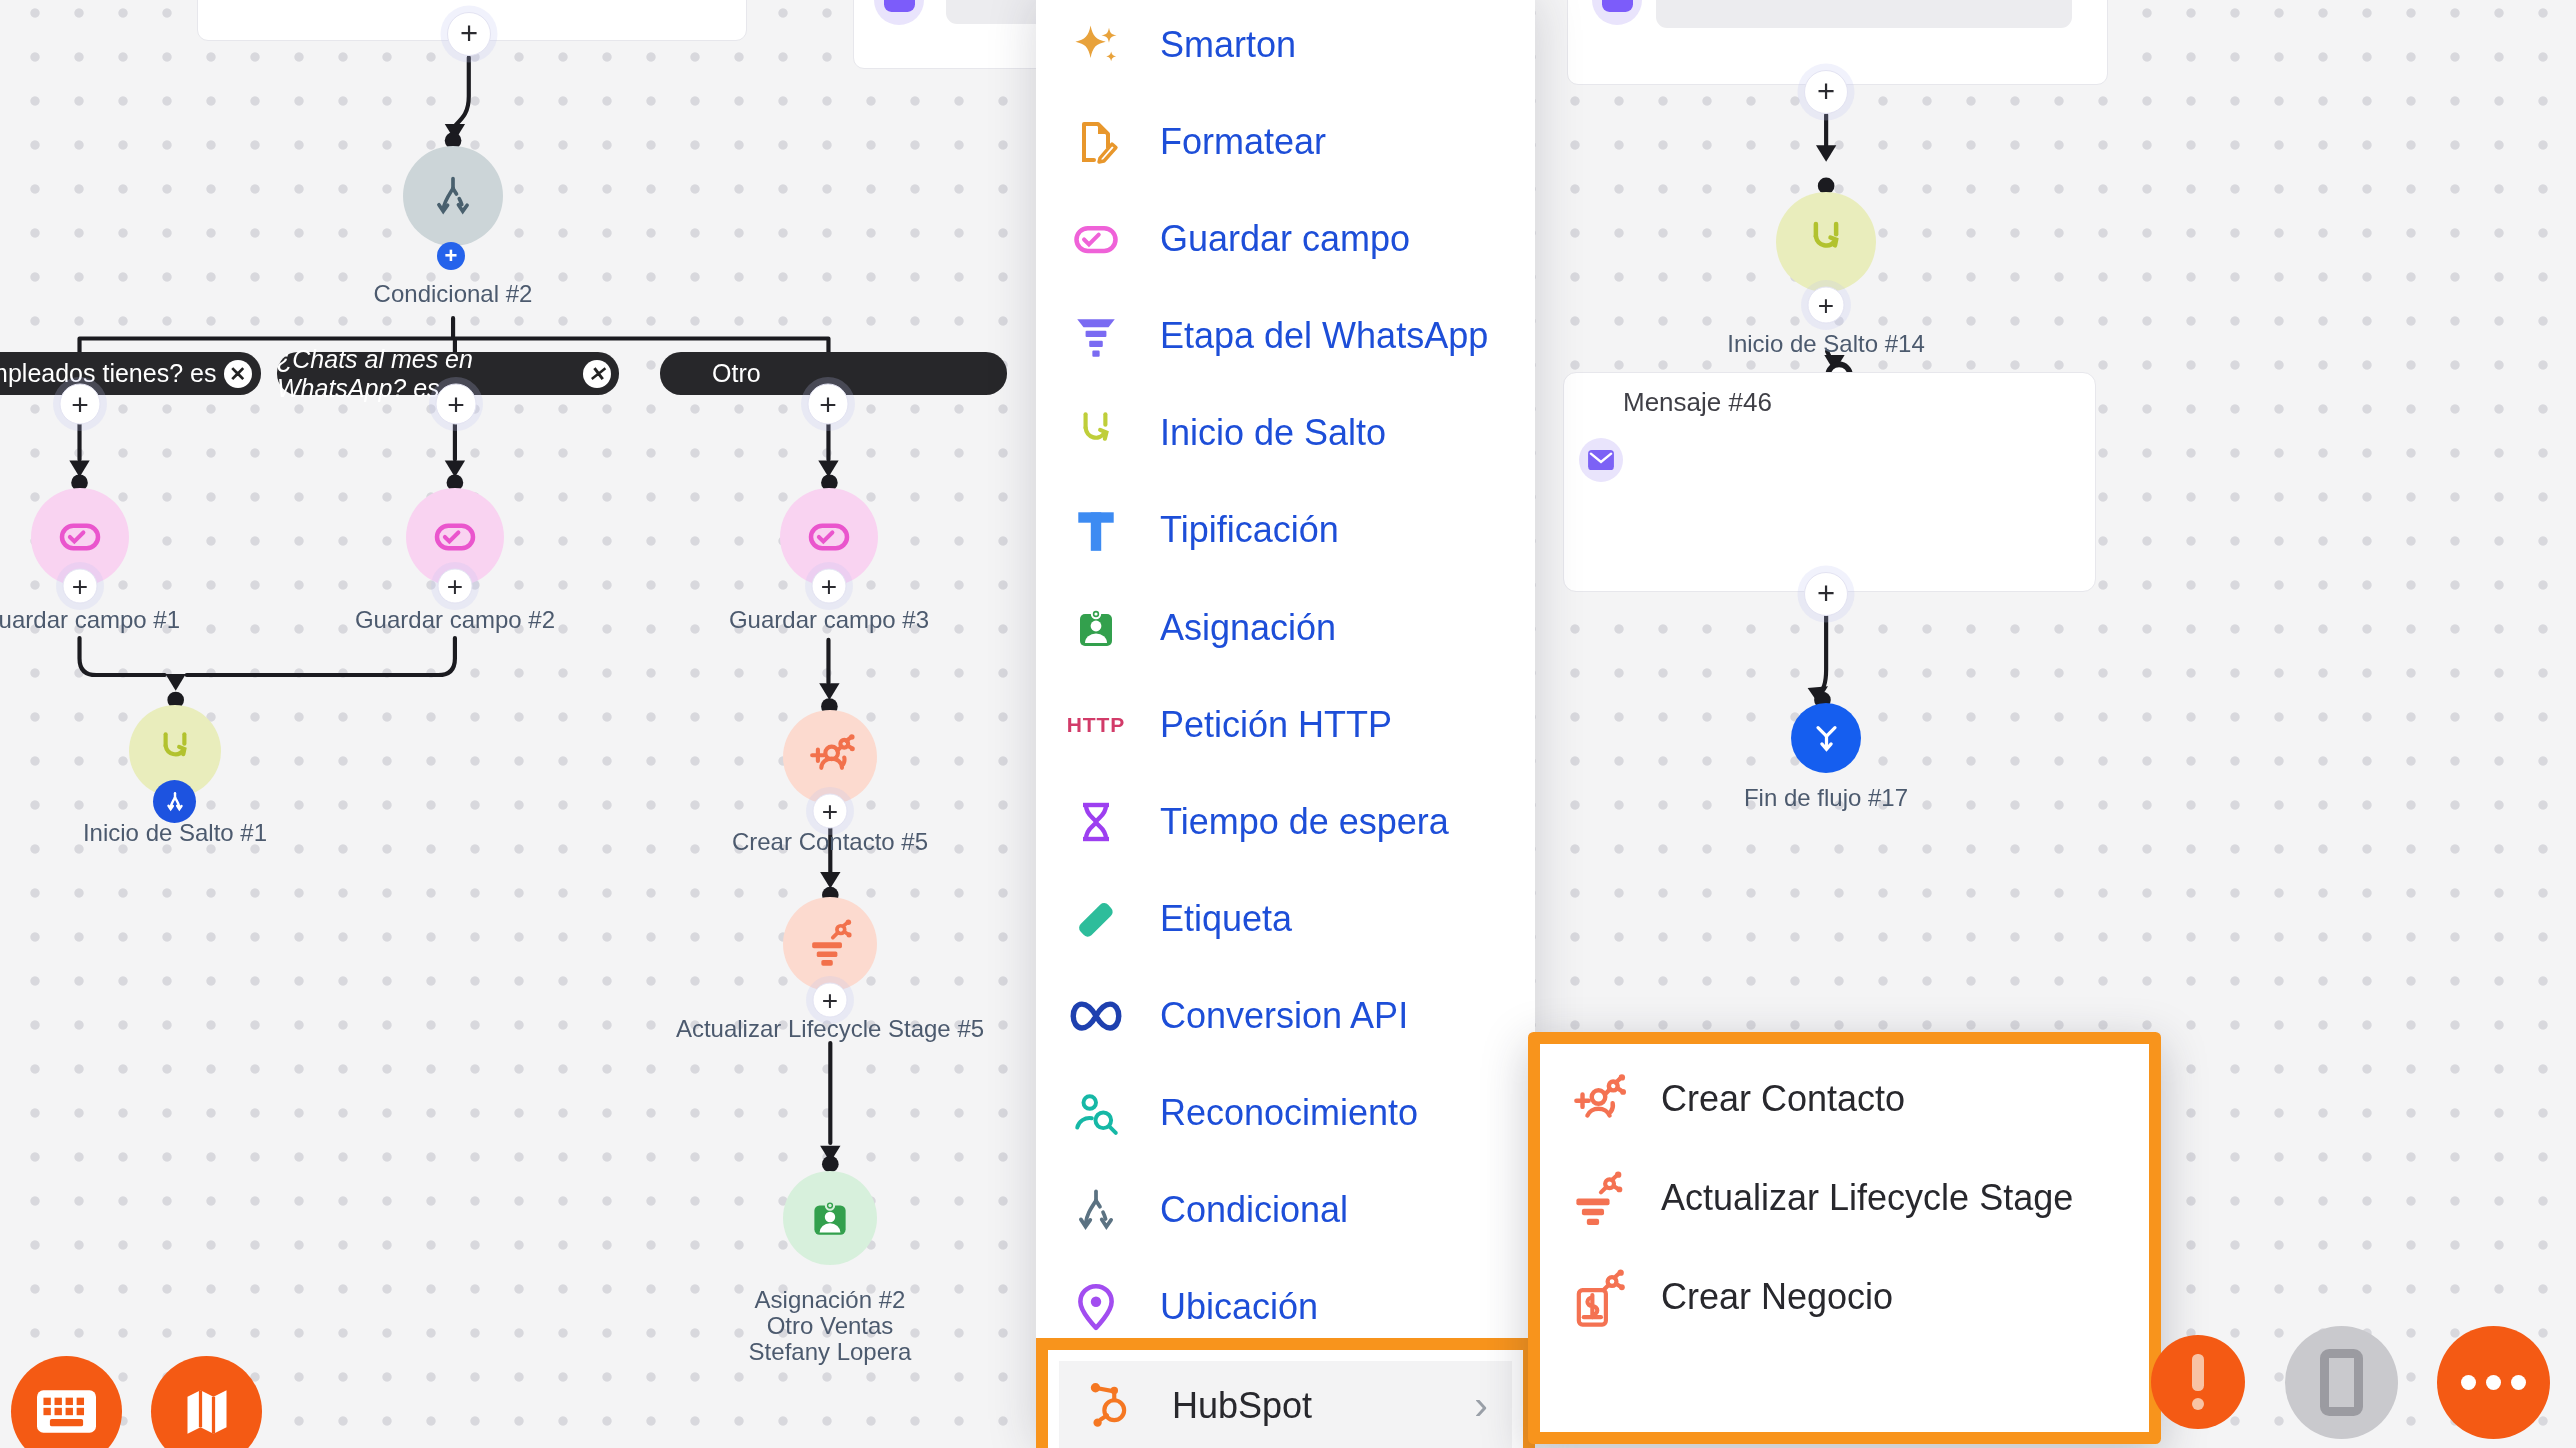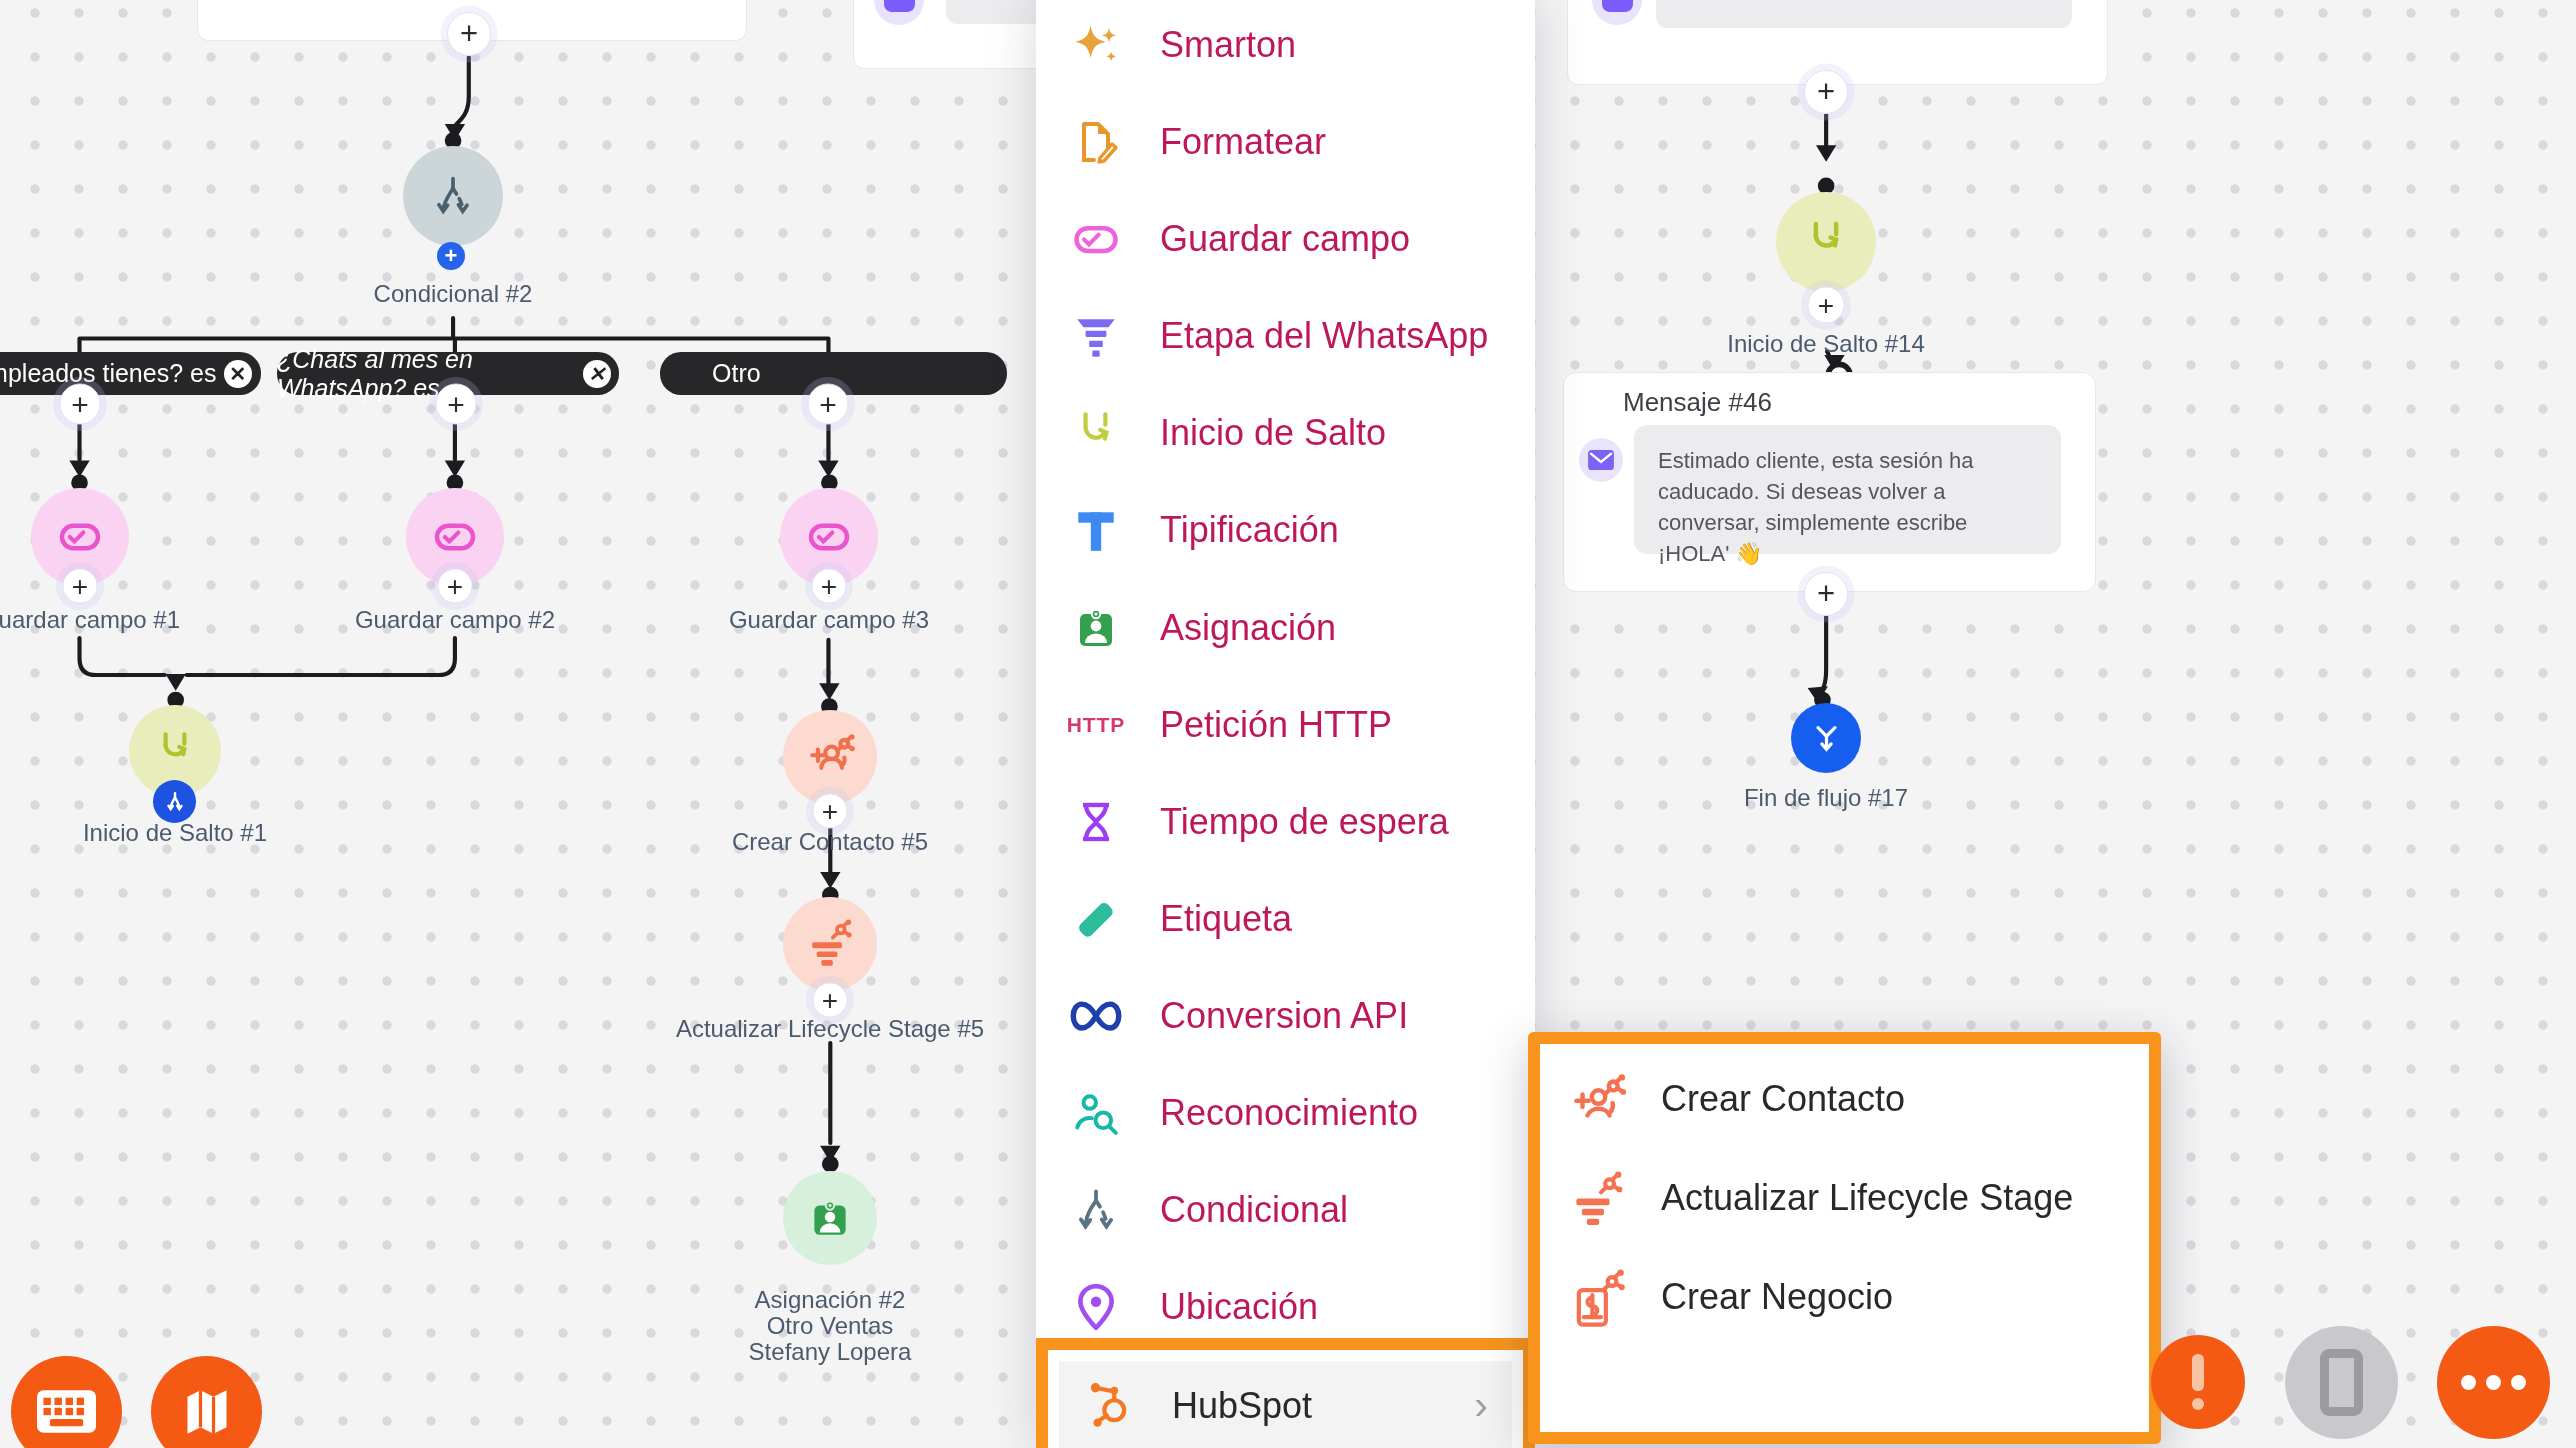--- a/index.html
+++ b/index.html
@@ -17,21 +17,21 @@
     box-shadow:0 0 0 6.5px rgba(190,195,240,.22);z-index:4;font-weight:400;}
   .badge{position:absolute;border-radius:50%;display:flex;align-items:center;justify-content:center;z-index:5;}
   .pill{position:absolute;top:352px;height:43px;background:#27272a;border-radius:21px;color:#fff;
     font-size:25px;display:flex;align-items:center;z-index:3;}
   .pill .x{width:28px;height:28px;border-radius:50%;background:#fff;color:#222;display:flex;
     align-items:center;justify-content:center;font-size:20.3px;font-weight:bold;flex:none;}
   .menu{position:absolute;left:1036px;top:0;width:499px;height:1449px;background:#fff;
     box-shadow:0 0 46px rgba(40,40,60,.18);z-index:10;}
   .mi{position:absolute;left:0;width:499px;height:97px;display:flex;align-items:center;padding-left:33px;}
   .mi .ic{width:54px;height:54px;flex:none;display:flex;align-items:center;justify-content:center;}
-  .mi .lb{margin-left:37px;font-size:36px;color:#be185d;}
+  .mi .lb{margin-left:37px;font-size:36px;color:#1d4ed8;}
   .hub-hl{position:absolute;left:1036px;top:1338px;width:499px;height:129px;border:12px solid #f8941c;z-index:11;background:#fff;}
   .hub-row{position:absolute;left:11px;top:11px;right:11px;height:89px;background:#f3f3f4;
     display:flex;align-items:center;padding-left:22px;}
   .hub-row .lb{margin-left:37px;font-size:36px;color:#28282d;}
   .hub-row .chev{margin-left:auto;margin-right:24px;font-size:41px;color:#9aa0a8;}
   .submenu{position:absolute;left:1528px;top:1032px;width:633px;height:412px;background:#fff;
     border:12px solid #f8941c;border-radius:5.5px;z-index:12;box-shadow:0 13px 46px rgba(40,40,60,.25);padding-top:5.5px;}
   .si{height:99px;display:flex;align-items:center;padding-left:29px;}
   .si .ic{width:59px;height:59px;flex:none;display:flex;align-items:center;justify-content:center;}
   .si .lb{margin-left:33px;font-size:36px;color:#28282d;white-space:nowrap;}
@@ -246,21 +246,20 @@
   <div class="nlabel" style="left:1826px;top:330px;">Inicio de Salto #14</div>
 
   <div class="msgcard">
     <div class="title">Mensaje #46</div>
     <div class="avatar">
       <svg width="26" height="20.3" viewBox="0 0 28 22">
         <rect x="0" y="0" width="28" height="22" rx="4" fill="#7c62f5"></rect>
         <path d="M3,4 L14,13 L25,4" stroke="#fff" stroke-width="2.6" fill="none" stroke-linecap="round"></path>
       </svg>
     </div>
-    <div class="bubble">Estimado cliente, esta sesión ha caducado. Si deseas volver a conversar, simplemente escribe ¡HOLA' 👋</div>
   </div>
 
   <div class="node" style="left:1791px;top:703px;width:70px;height:70px;background:#155eef;">
     <svg width="37" height="37" viewBox="0 0 48 48">
       <g stroke="#fff" stroke-width="4.2" fill="none" stroke-linecap="round">
         <path d="M13,10 L24,21 L35,10"></path>
           <path d="M24,21 V36"></path>
           <path d="M18,31 L24,38 L30,31"></path>
       </g>
     </svg>

